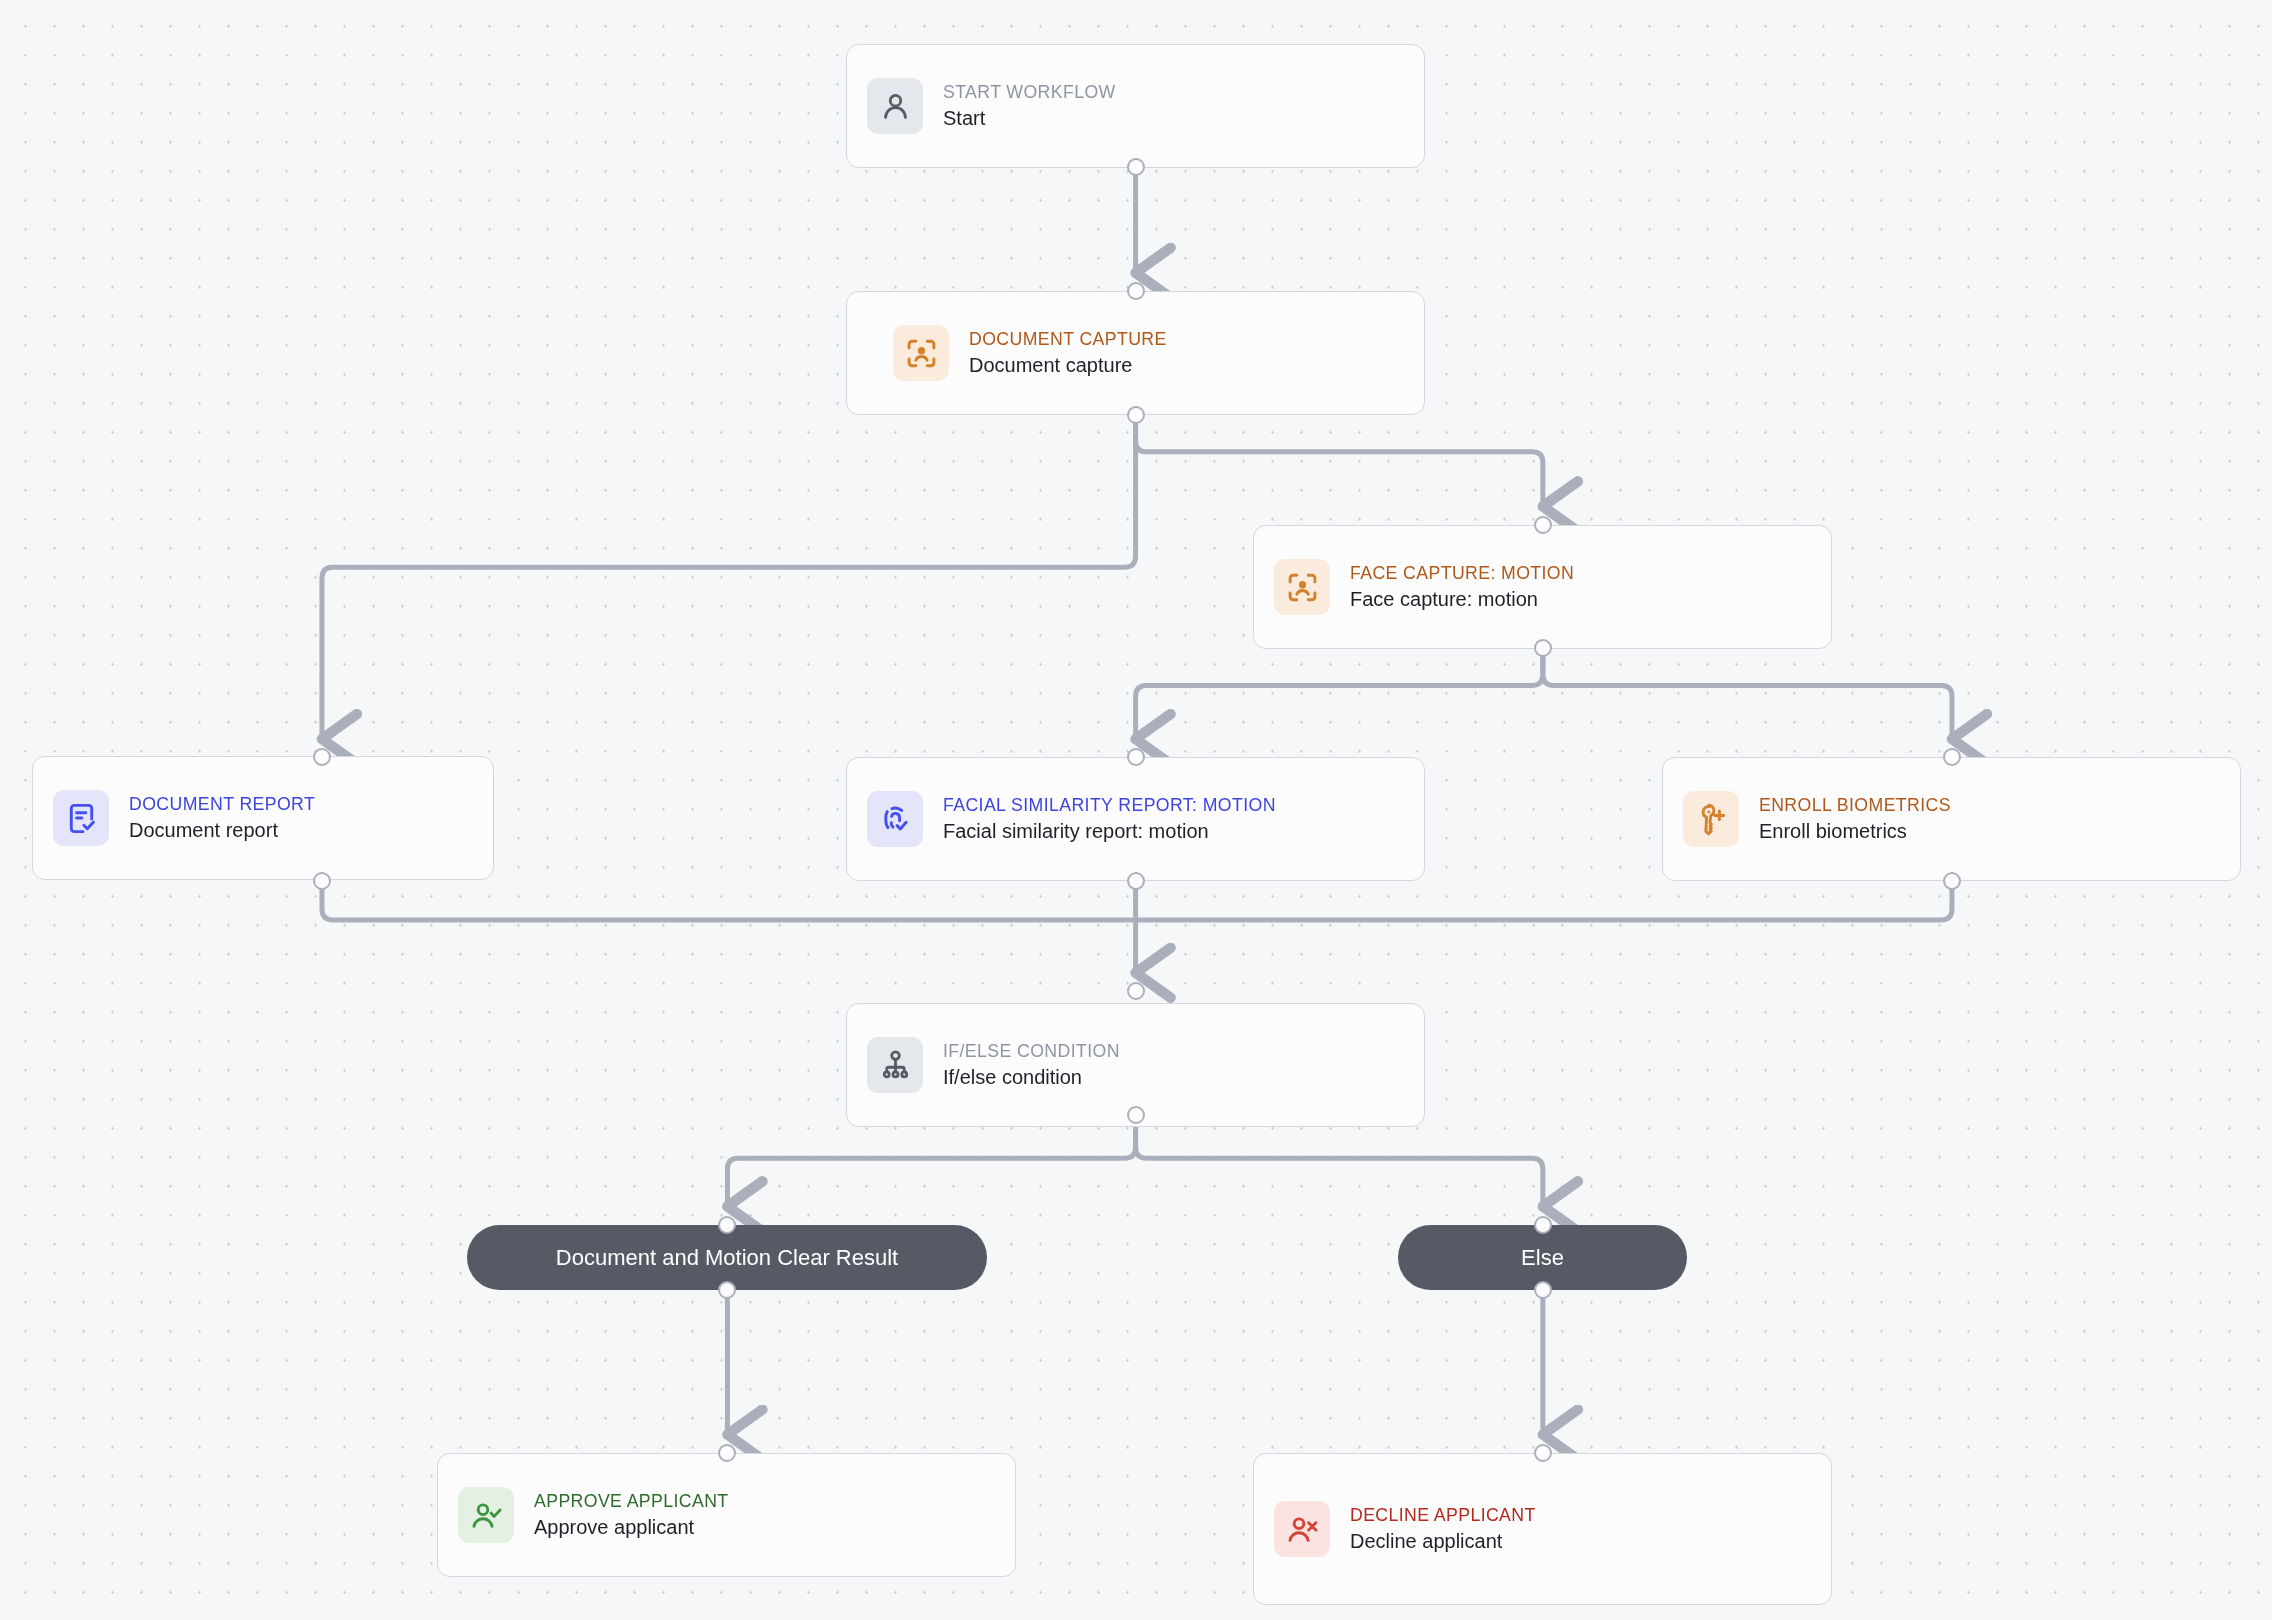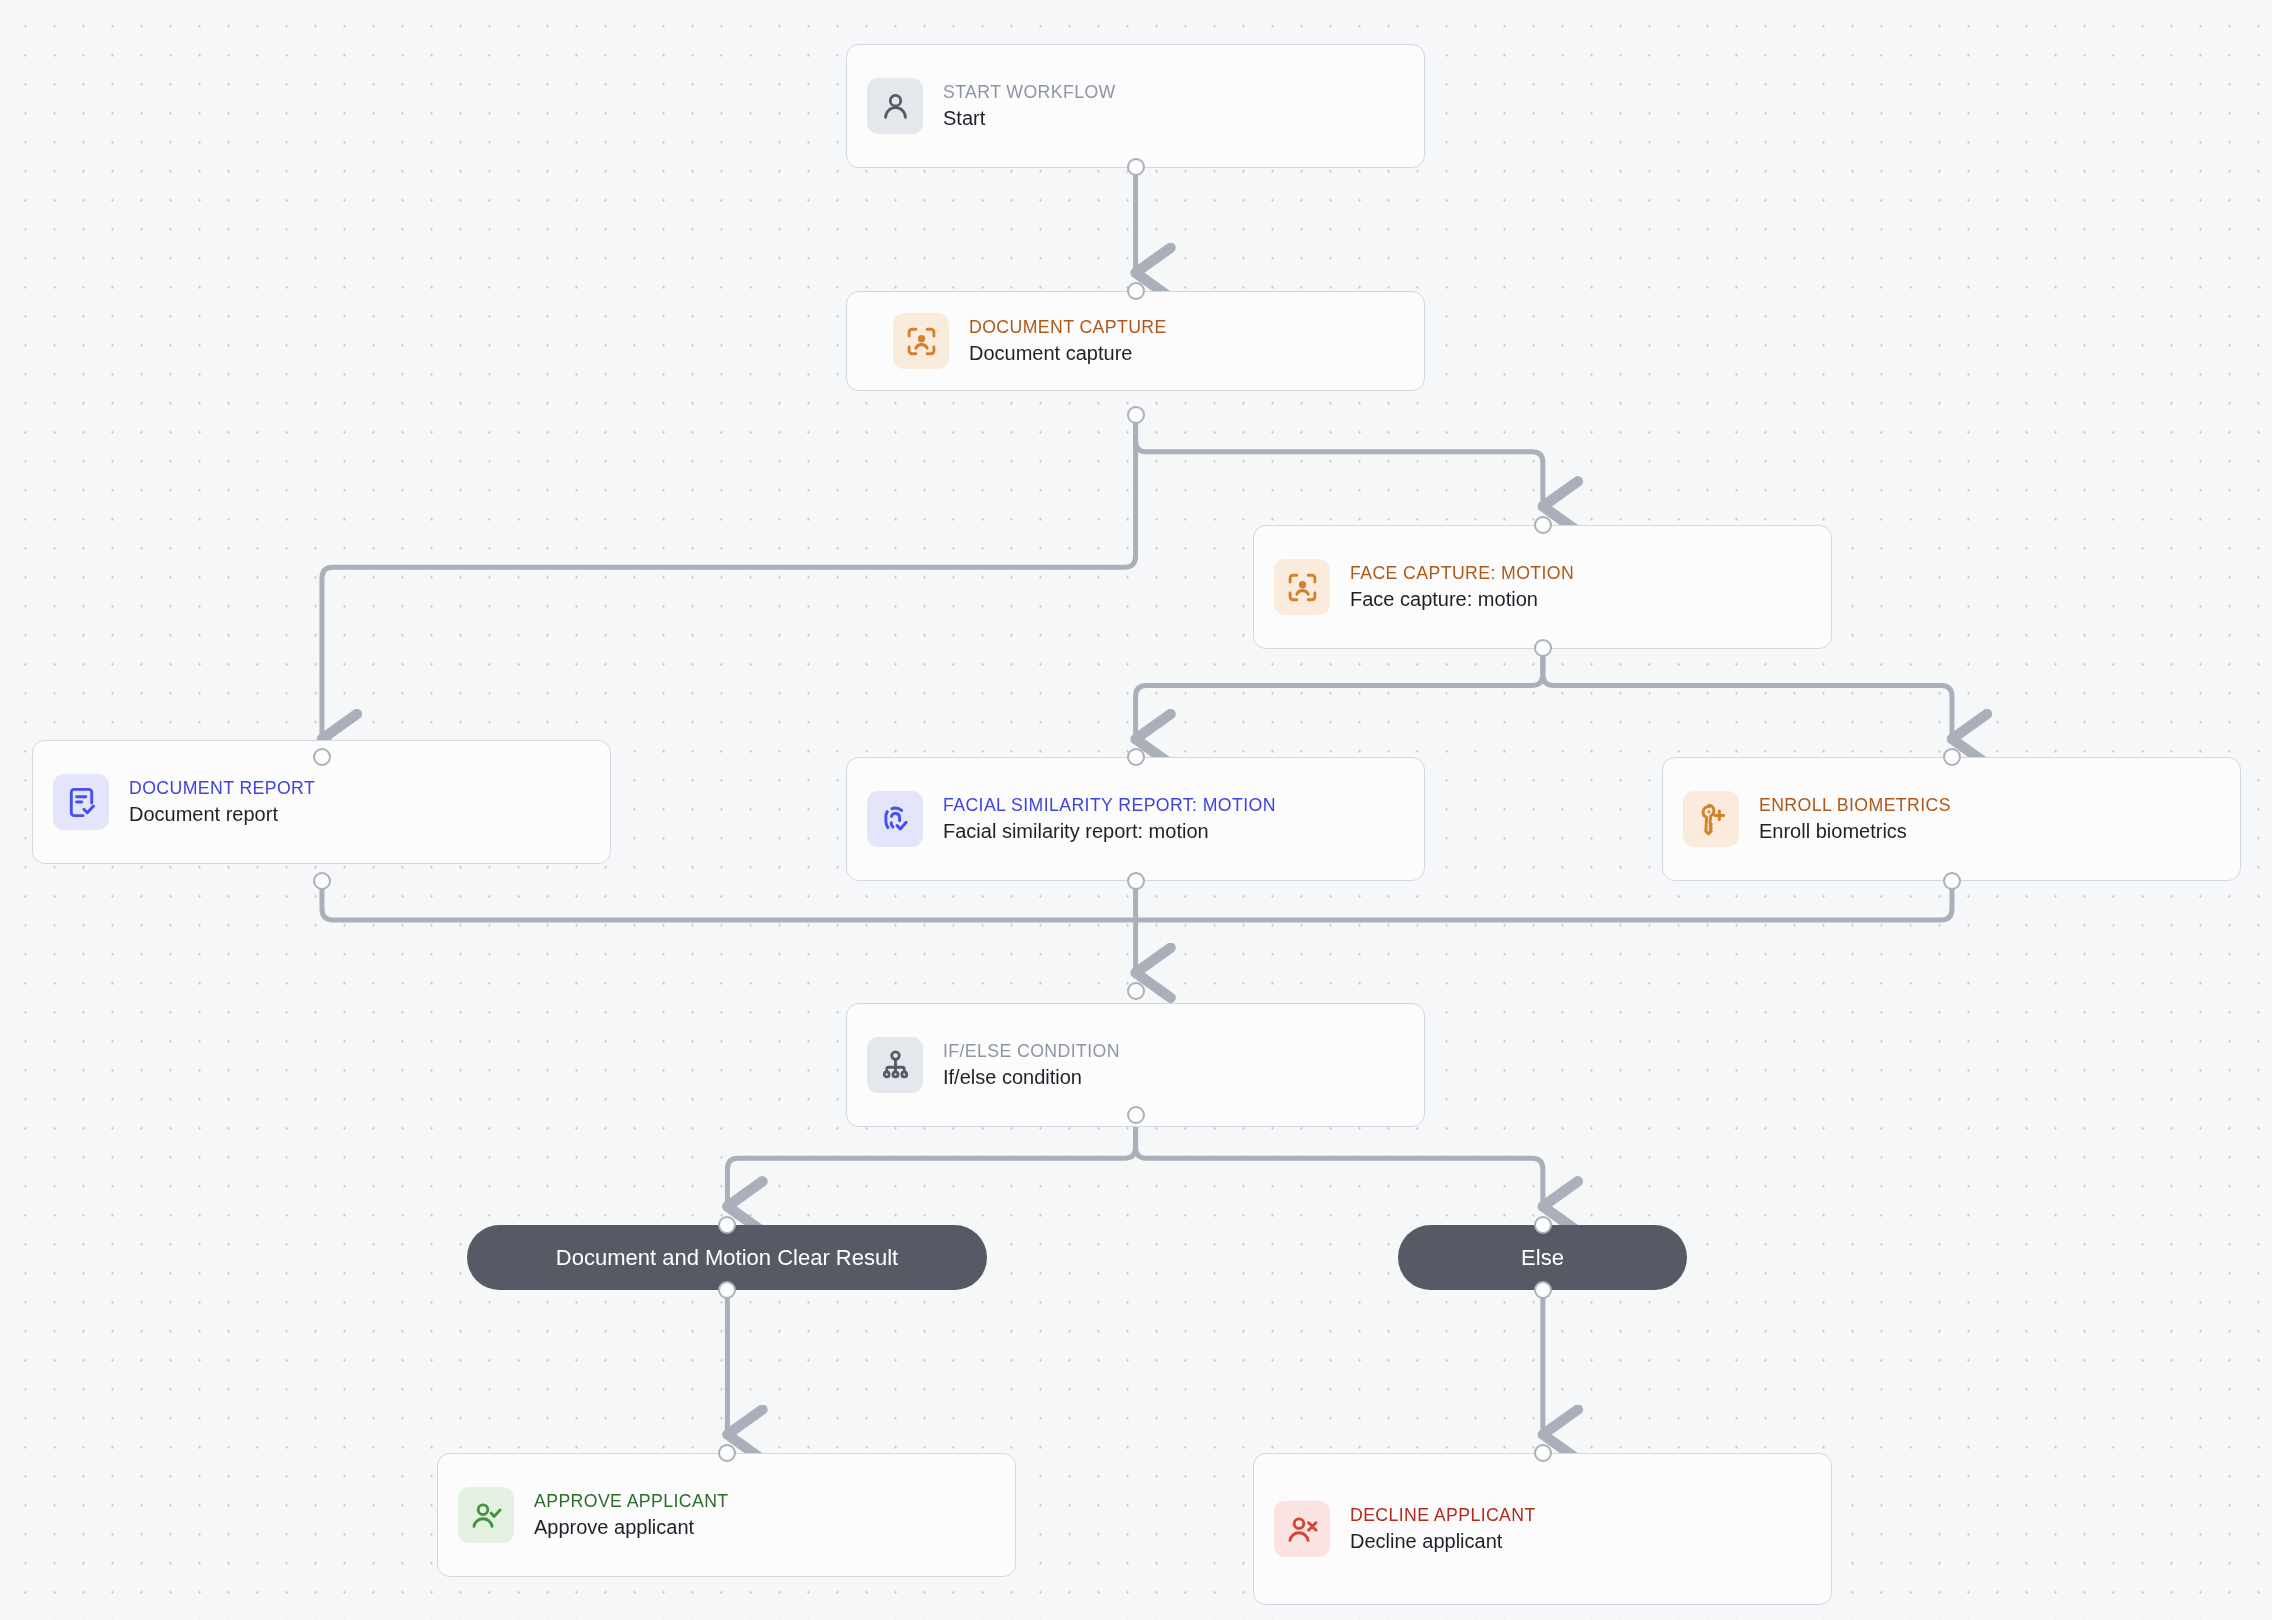--- a/index.html
+++ b/index.html
@@ -118,21 +118,21 @@
           <path d="M5.2 19.5a6.8 6.8 0 0 1 13.6 0"></path>
       </svg>
     </div>
     <div class="node-text">
       <div class="node-kicker k-grey">START WORKFLOW</div>
       <div class="node-title">Start</div>
     </div>
   </div>
   <div class="port" style="left:1136px; top:167px;"></div>
 
-  <div class="node" style="left:846px; top:291px; width:579px; height:100px;padding-left:46px;">
+  <div class="node" style="left:846px; top:291px; width:579px; height:124px;padding-left:46px;">
     <div class="node-icon ic-orange">
       <svg width="35" height="35" viewBox="0 0 24 24" fill="none" stroke="#d4812b" stroke-width="2" stroke-linecap="round" stroke-linejoin="round">
         <path d="M3.5 8.2V5.6a2 2 0 0 1 2-2h2.6M15.9 3.6h2.6a2 2 0 0 1 2 2v2.6M20.5 15.8v2.6a2 2 0 0 1-2 2h-2.6M8.1 20.4H5.5a2 2 0 0 1-2-2v-2.6"></path>
         <circle cx="12" cy="10.1" r="2.5" fill="#d4812b" stroke="none"></circle>
         <path d="M8.1 16.6a4.3 4.3 0 0 1 7.8 0"></path>
       </svg>
     </div>
     <div class="node-text">
       <div class="node-kicker k-orange">DOCUMENT CAPTURE</div>
       <div class="node-title">Document capture</div>
@@ -150,21 +150,21 @@
       </svg>
     </div>
     <div class="node-text">
       <div class="node-kicker k-orange">FACE CAPTURE: MOTION</div>
       <div class="node-title">Face capture: motion</div>
     </div>
   </div>
   <div class="port" style="left:1543px; top:525px;"></div>
   <div class="port" style="left:1543px; top:648px;"></div>
 
-  <div class="node" style="left:32px; top:740px; width:579px; height:124px;">
+  <div class="node" style="left:32px; top:756px; width:462px; height:124px;">
     <div class="node-icon ic-indigo">
       <svg width="35" height="35" viewBox="0 0 24 24" fill="none" stroke="#4550ef" stroke-width="2" stroke-linecap="round" stroke-linejoin="round">
         <path d="M19 12.4V5a2 2 0 0 0-2-2H7a2 2 0 0 0-2 2v14a2 2 0 0 0 2 2h6"></path>
         <path d="M8.6 8h6.4M8.6 11.6h3.6"></path>
         <path d="M13.6 16.6l2.4 2.4 4.2-4.6"></path>
       </svg>
     </div>
     <div class="node-text">
       <div class="node-kicker k-indigo">DOCUMENT REPORT</div>
       <div class="node-title">Document report</div>

